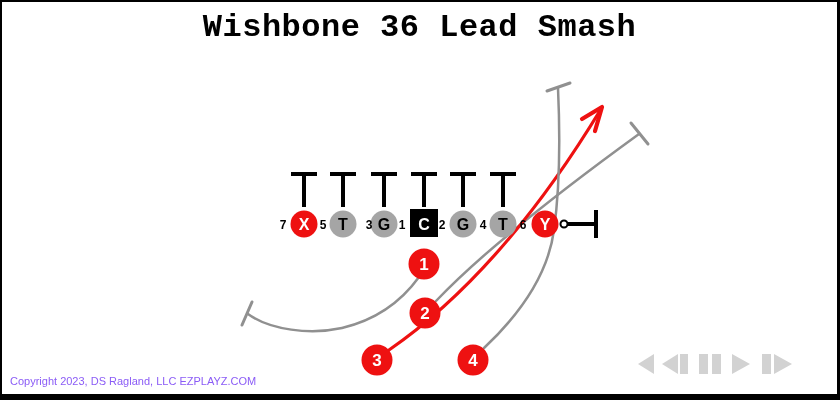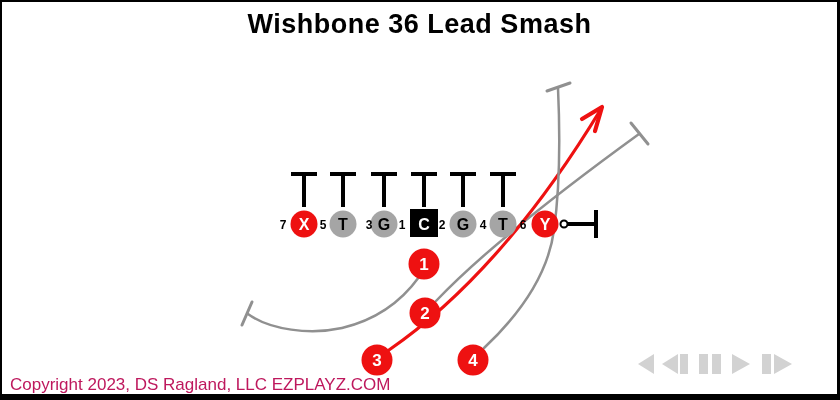--- a/index.html
+++ b/index.html
@@ -10,26 +10,27 @@
     border:2px solid #000;
     border-right-width:3px;
     border-bottom-width:6px;
     background:#fff;
     overflow:hidden;
     font-family:"Liberation Sans", sans-serif;
   }
   .title{
     position:absolute;top:7px;left:0;right:0;
     text-align:center;
-    font-size:27px;font-weight:bold;color:#000;
+    font-size:32px;font-weight:bold;color:#000;
     letter-spacing:0.5px;
+    font-family:Liberation Mono, monospace;
   }
   .copyright{
     position:absolute;left:8px;top:373px;
-    font-size:17px;color:#be185d;
+    font-size:11px;color:#8b5cf6;
   }
   svg.field{position:absolute;left:0;top:0;}
   text{font-family:"Liberation Sans", sans-serif;}
 </style>
 </head>
 <body>
 
 <div class="frame">
   <div class="title">Wishbone 36 Lead Smash</div>
   <svg class="field" width="840" height="400" viewBox="0 0 840 400">

